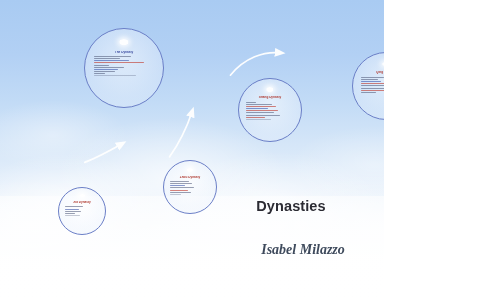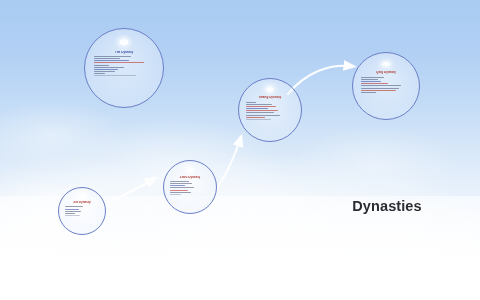--- a/index.html
+++ b/index.html
@@ -2,21 +2,21 @@
 <html><head>
 <meta charset="utf-8">
 <style>
   html, body {
     margin: 0;
     padding: 0;
     background: #ffffff;
   }
   #stage {
     position: relative;
-    width: 480px;
+    width: 384px;
     height: 300px;
     overflow: hidden;
     font-family: "Liberation Sans", sans-serif;
     background: linear-gradient(to bottom,
         #a9cbf2 0%,
         #b2d0f4 18%,
         #c2dbf6 34%,
         #d5e6f8 48%,
         #e6f0fb 62%,
         #f2f7fd 76%,
@@ -234,14 +234,22 @@
           <div class="mline" style="width: 30%;"></div>
           <div class="mline pale" style="width: 44%;"></div>
         </div>
       </div>
     </div>
 
   <div id="title-block">
     <div id="doc-title">Dynasties</div>
   </div>
 
+  <div id="author-block">
+    <span id="author-name">
+      <span>Isabel Milazzo</span>
+      <span class="squiggle">
+        
+      </span>
+    </span>
+  </div>
 
 </div>
 
 </body></html>

